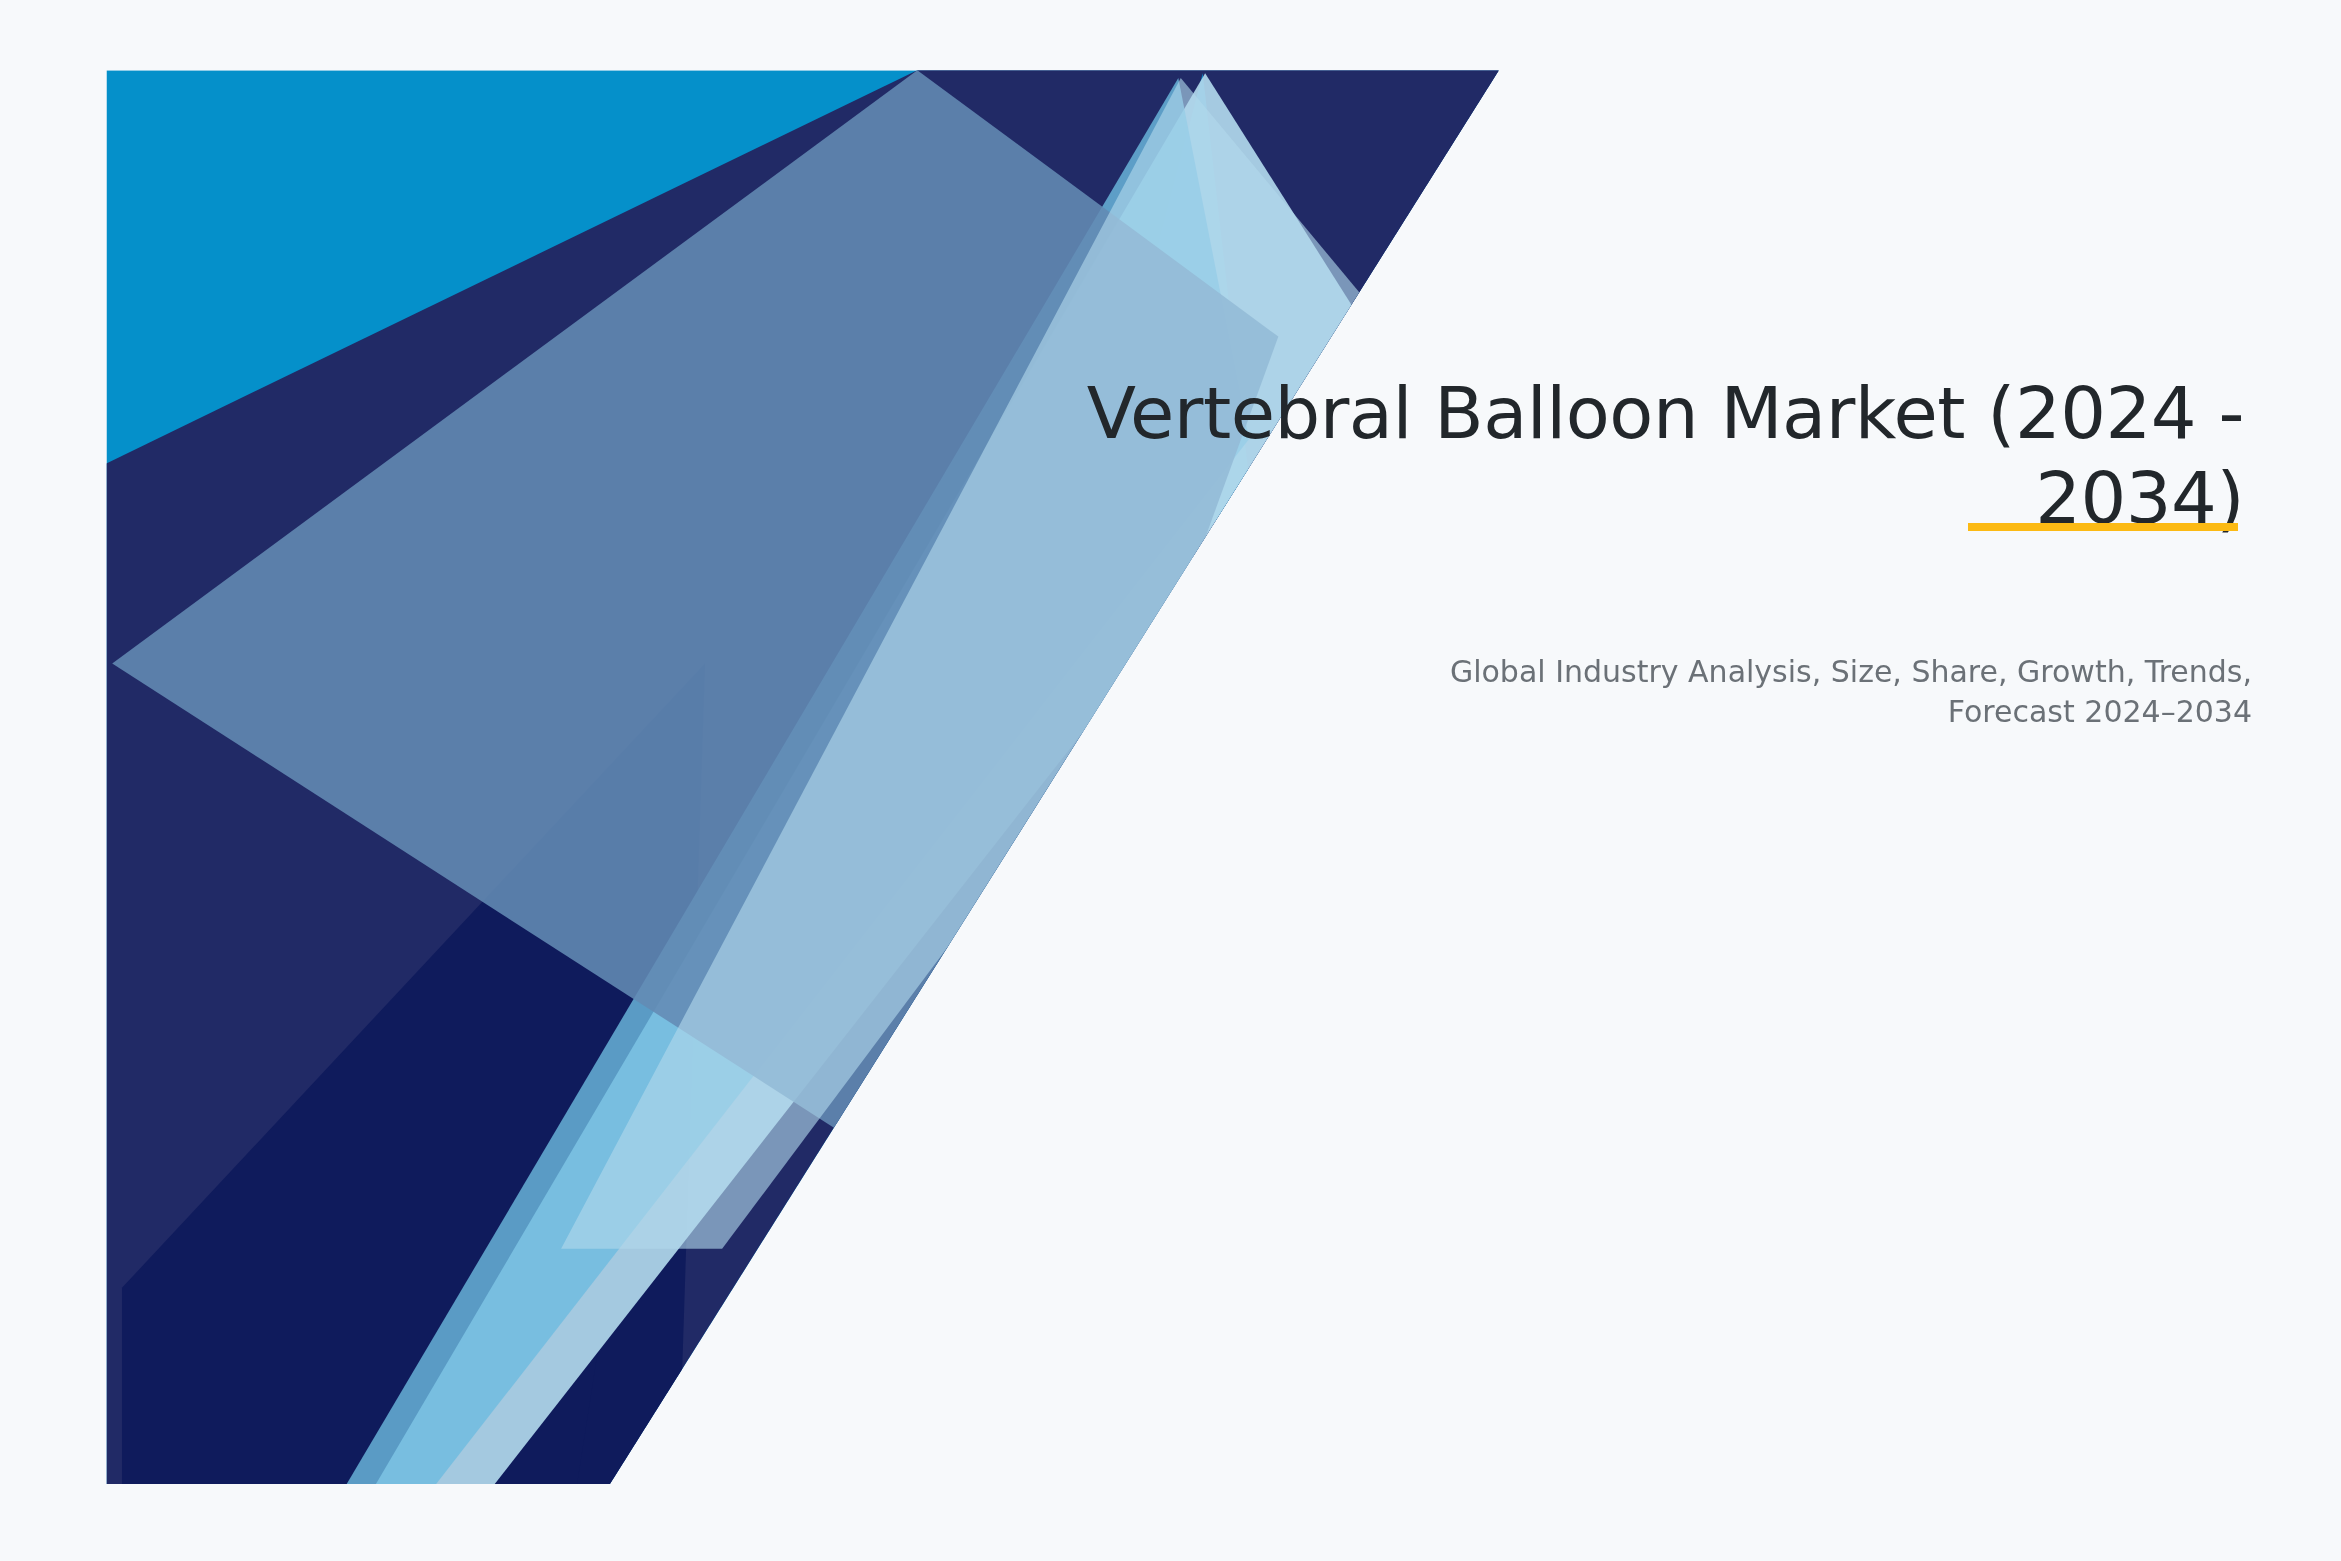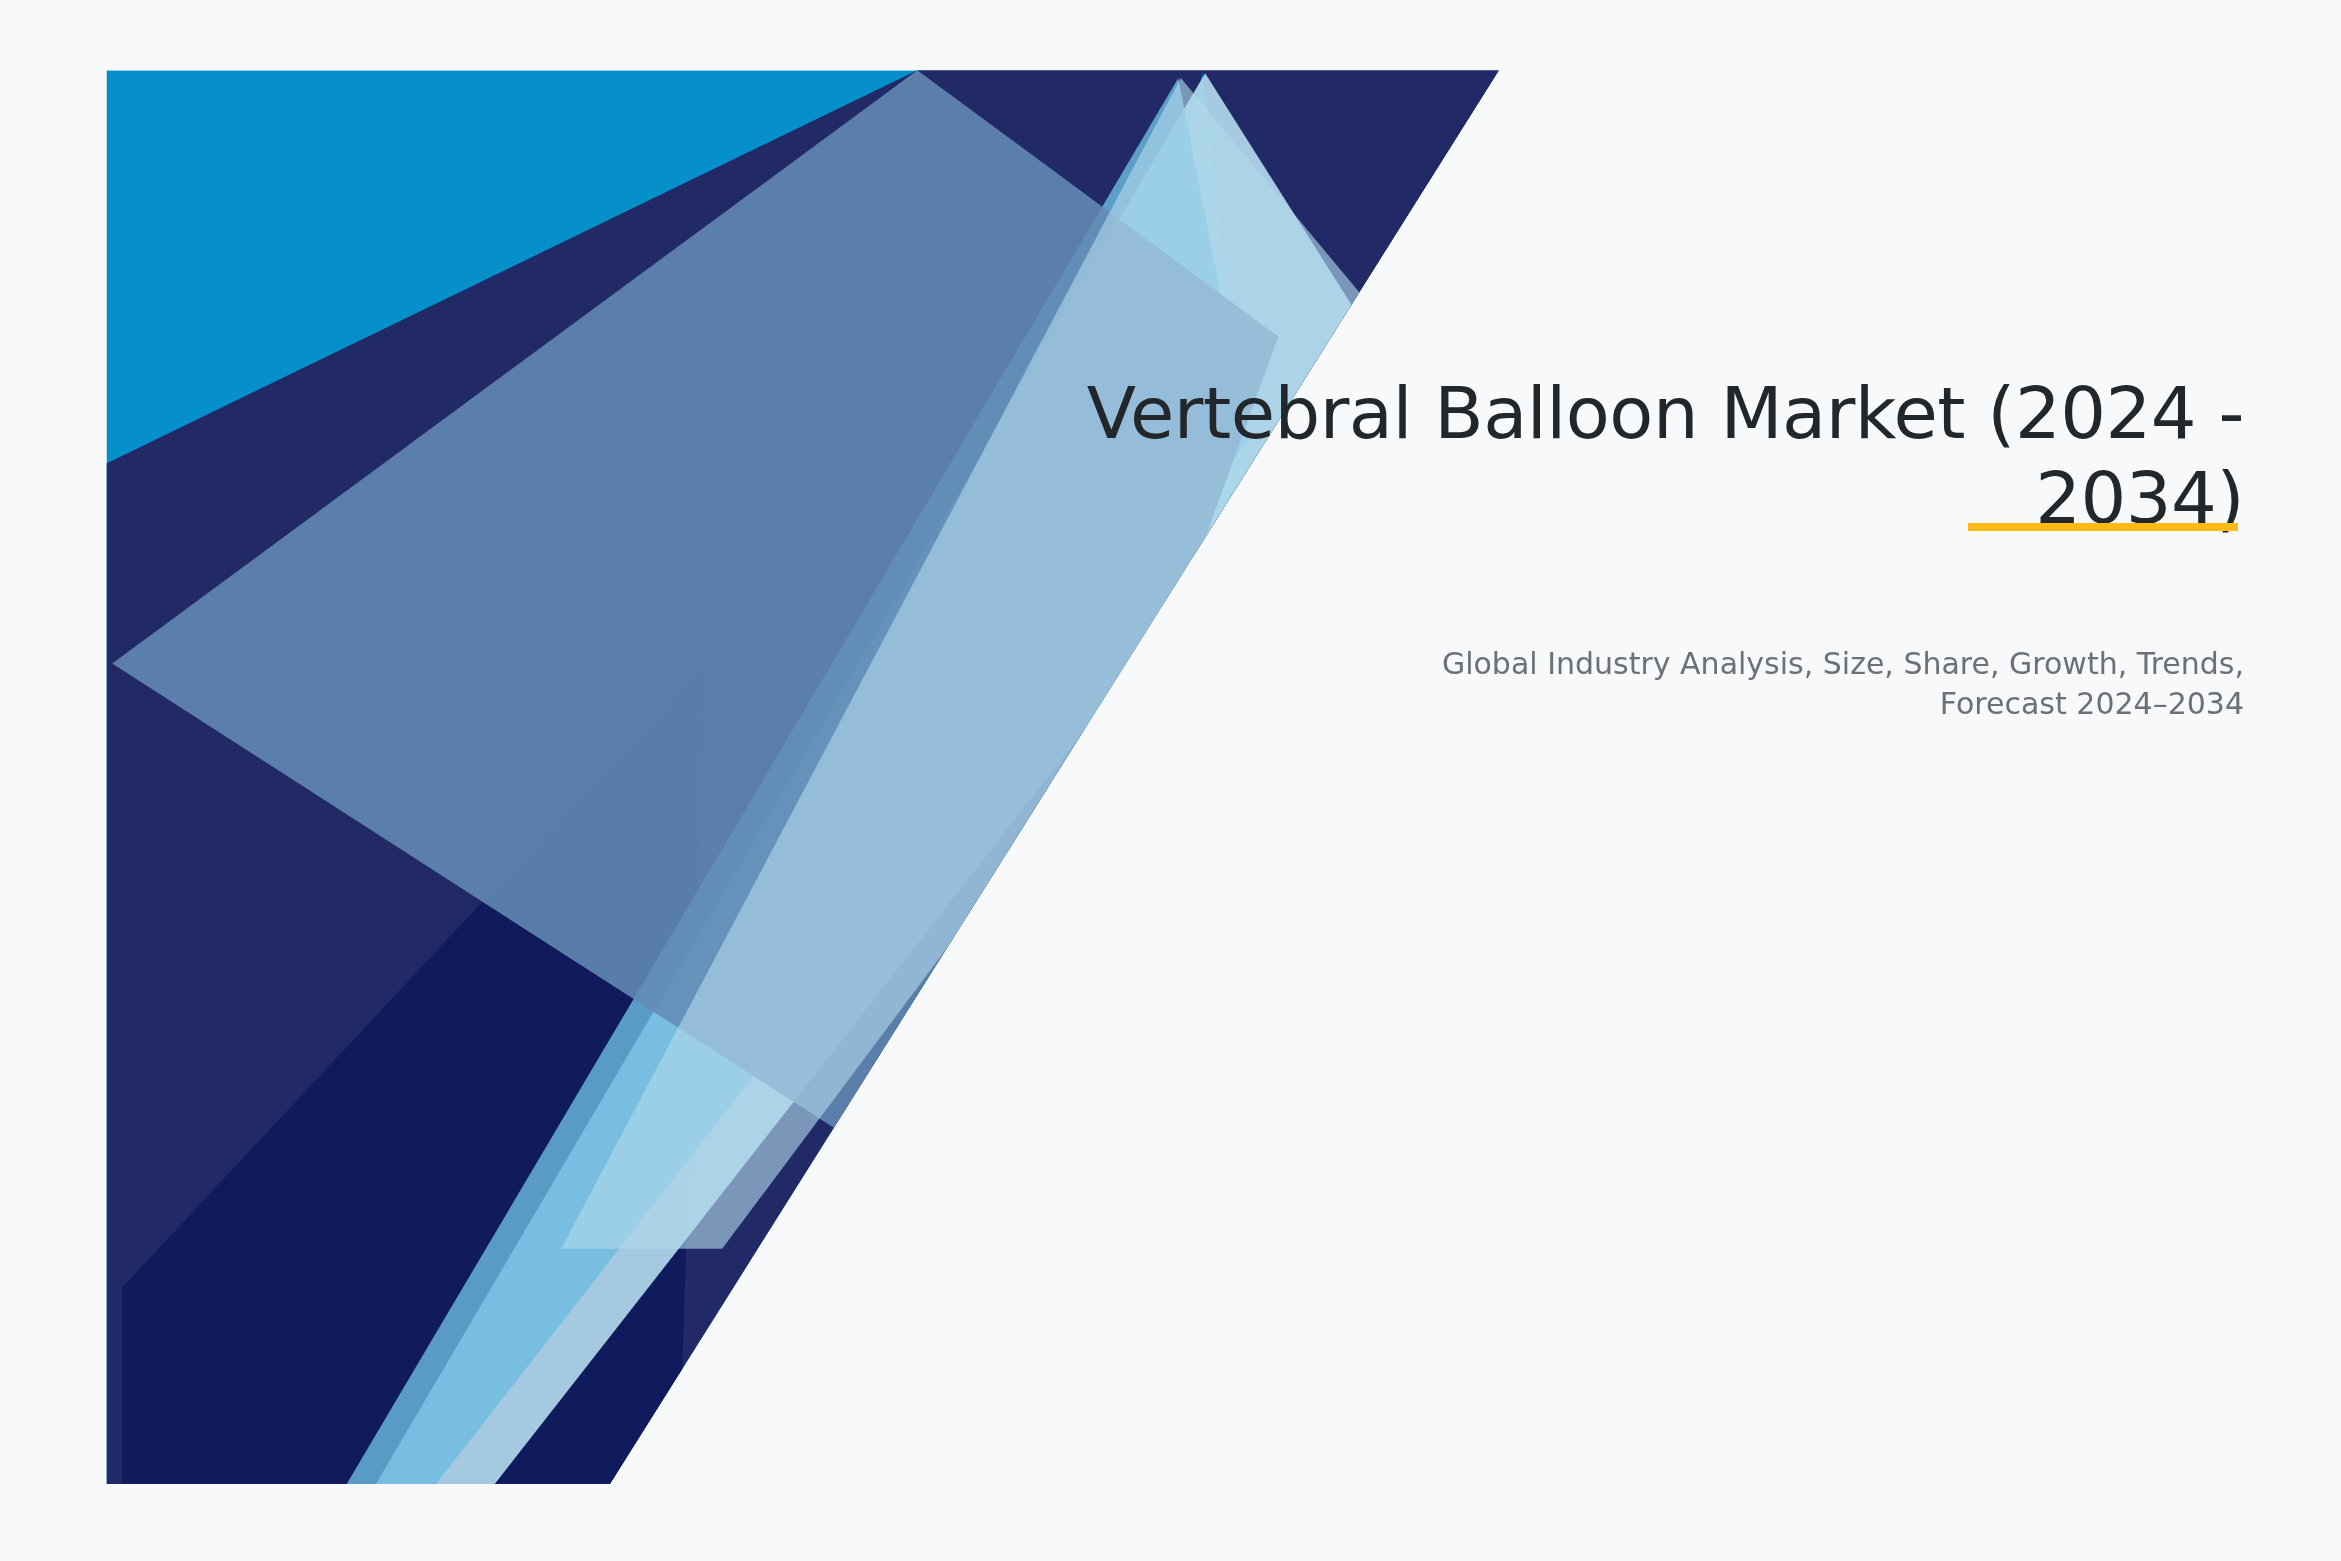--- a/index.html
+++ b/index.html
@@ -57,21 +57,21 @@
     position: absolute;
     left: 1415px;
     top: 644px;
     width: 829px;
     text-align: right;
     font-family: "DejaVu Sans", sans-serif;
     font-size: 30px;
     line-height: 1.32;
     color: #6b7177;
     z-index: 3;
-    margin: 0;
+    margin: 8px;
   }
 </style>
 </head>
 <body>
 
 <div id="cover">
 
   <svg id="artwork" viewBox="0 0 4800 3200" preserveAspectRatio="none" xmlns="http://www.w3.org/2000/svg">
     <defs>
       <clipPath id="artClip">

